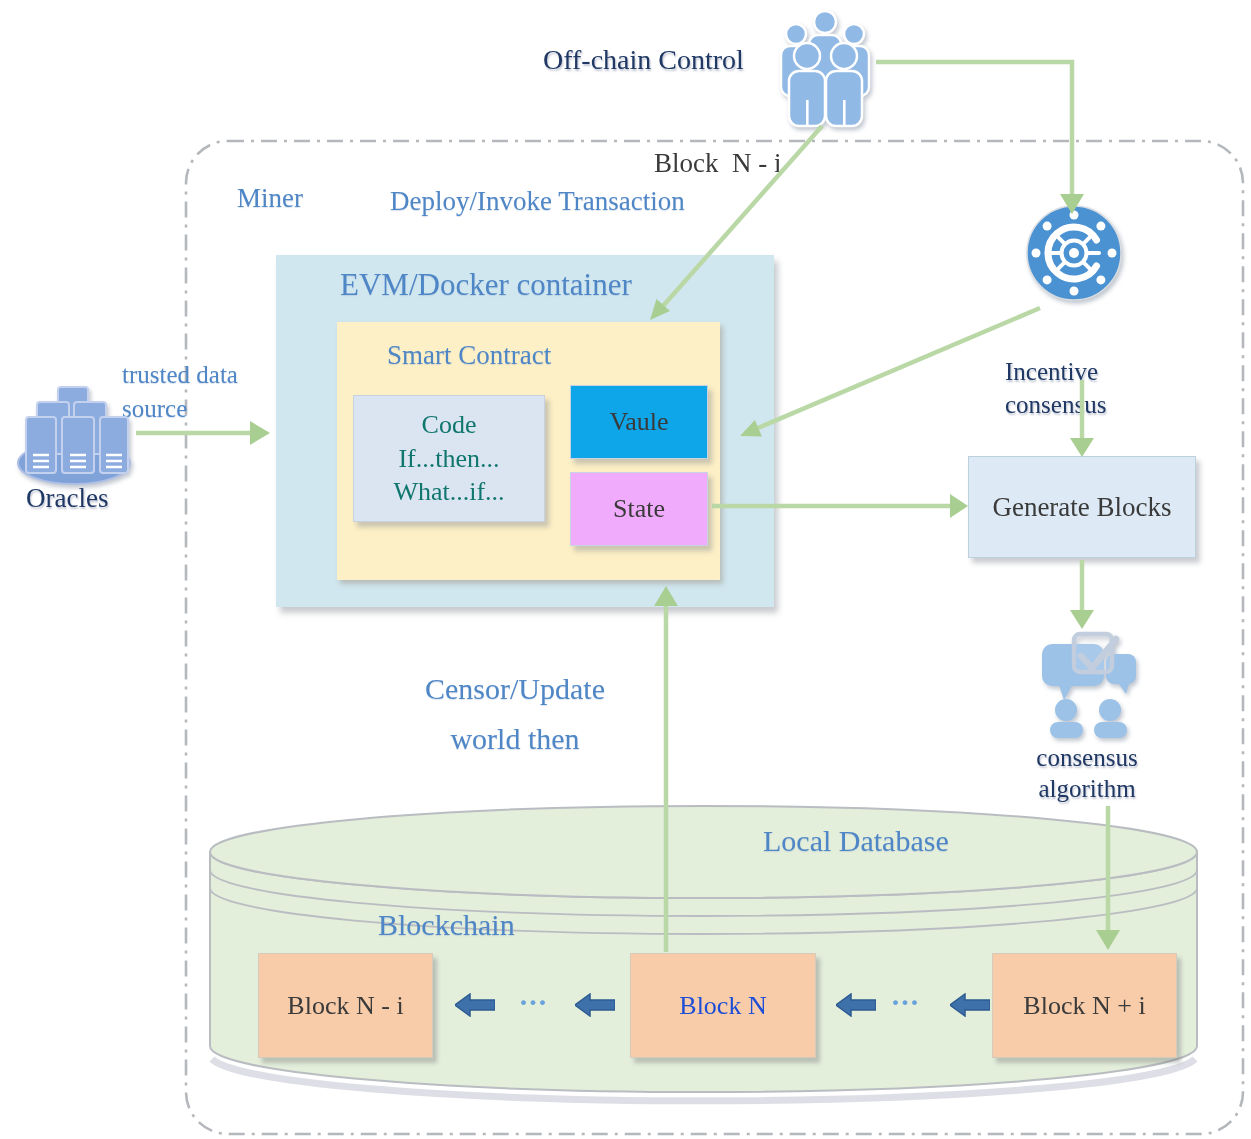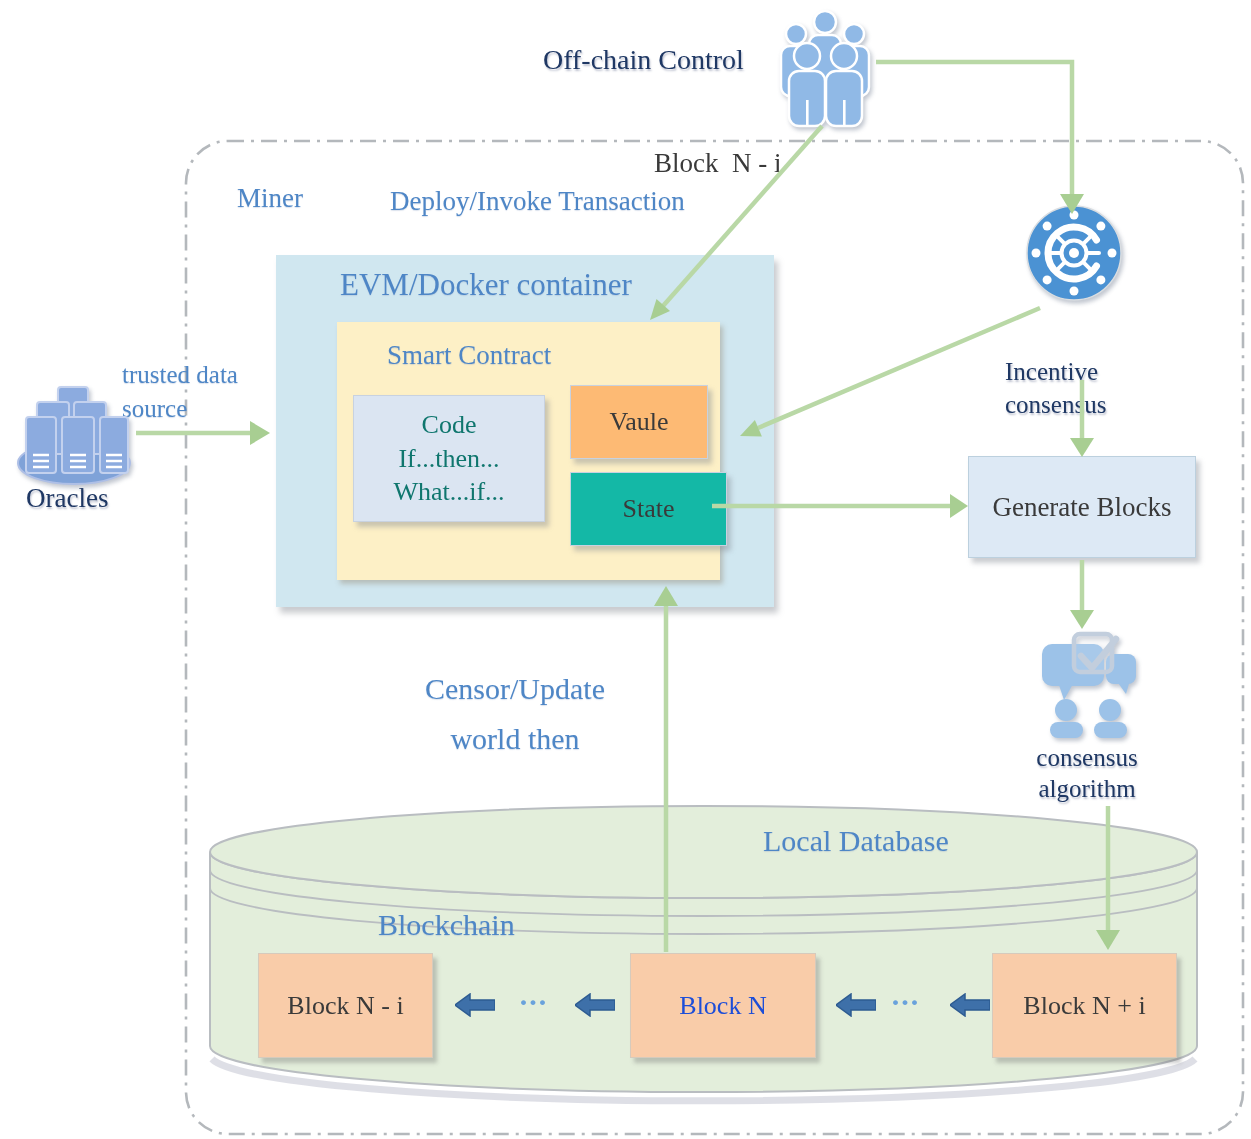--- a/index.html
+++ b/index.html
@@ -42,25 +42,25 @@
   <div class="box" style="left:337px;top:322px;width:383px;height:258px;background:#fdf0c6;box-shadow:3px 4px 5px rgba(150,140,120,.45);">
     <span class="lbl blue" style="left:50px;top:18px;font-size:27px;">Smart Contract</span>
   </div>
 
   <div class="box center col" style="left:353px;top:395px;width:192px;height:127px;background:#dbe5f2;border:1px solid #c8d2e0;box-shadow:4px 5px 5px rgba(125,130,140,.4);font-size:26px;color:#0f766e;line-height:1.3;">
     <div>Code</div>
     <div>If...then...</div>
     <div>What...if...</div>
   </div>
 
-  <div class="box center" style="left:570px;top:385px;width:138px;height:74px;background:#fdba74;border:1px solid #c8d2e0;box-shadow:4px 5px 5px rgba(125,130,140,.4);font-size:26px;color:#3a3a3a;">
+  <div class="box center" style="left:570px;top:385px;width:138px;height:74px;background:#0ea5e9;border:1px solid #c8d2e0;box-shadow:4px 5px 5px rgba(125,130,140,.4);font-size:26px;color:#3a3a3a;">
     <span>Vaule</span>
   </div>
 
-  <div class="box center" style="left:570px;top:472px;width:157px;height:74px;background:#14b8a6;border:1px solid #c8d2e0;box-shadow:4px 5px 5px rgba(125,130,140,.4);font-size:26px;color:#3a3a3a;">
+  <div class="box center" style="left:570px;top:472px;width:138px;height:74px;background:#f0abfc;border:1px solid #c8d2e0;box-shadow:4px 5px 5px rgba(125,130,140,.4);font-size:26px;color:#3a3a3a;">
     <span>State</span>
   </div>
 
   <div class="box center" style="left:968px;top:456px;width:228px;height:102px;background:#dde9f5;border:1px solid #bcd0de;box-shadow:4px 5px 5px rgba(125,130,140,.4);font-size:27px;color:#3a3a3a;">
     <span>Generate Blocks</span>
   </div>
 
   <div class="box center" style="left:258px;top:953px;width:175px;height:105px;background:#f9cca9;border:1px solid #d6cabc;box-shadow:4px 5px 4px rgba(110,110,110,.35);font-size:26px;color:#3a3a3a;">
     <span>Block N - i</span>
   </div>

